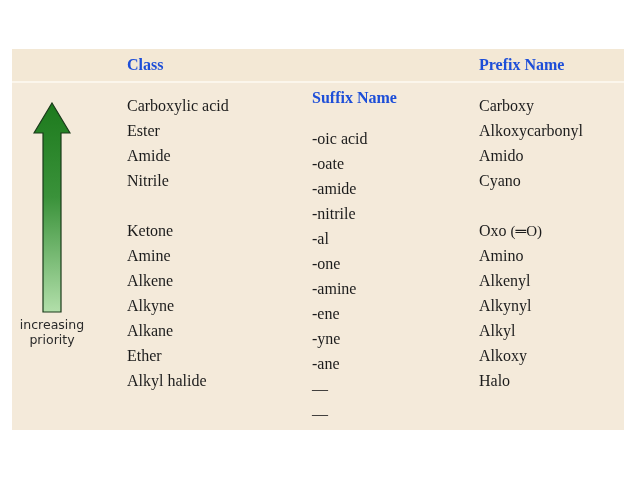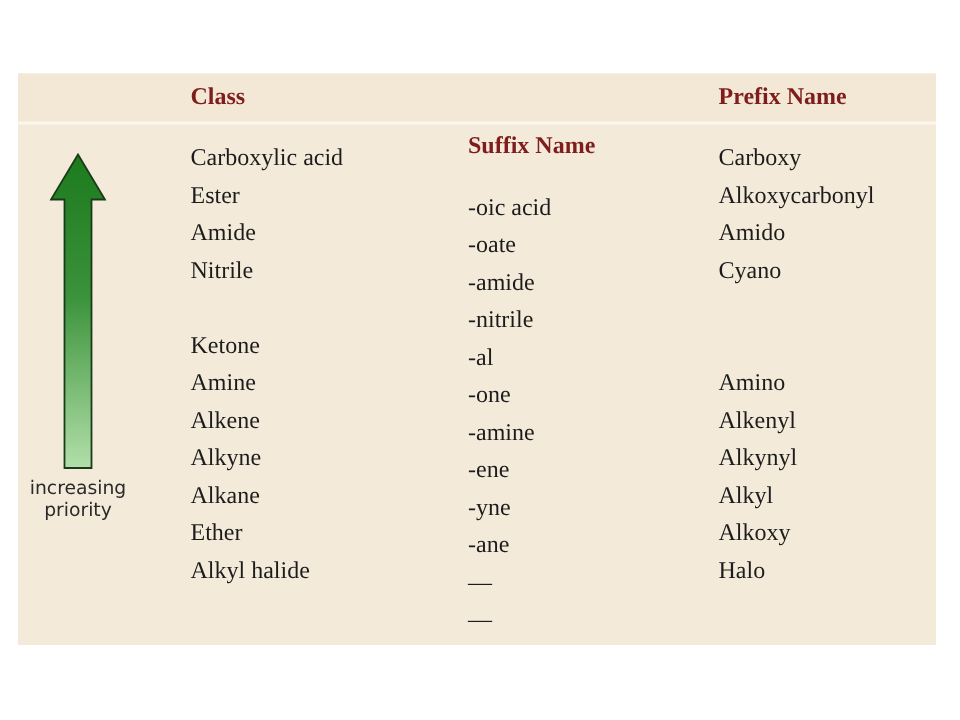--- a/index.html
+++ b/index.html
@@ -33,21 +33,21 @@
       width: 612px;
       height: 2px;
       background: #fbf6ec;
     }
     .hdr {
       position: absolute;
       top: 6px;
       font-family: "Liberation Serif", "DejaVu Serif", serif;
       font-weight: bold;
       font-size: 16px;
-      color: #7f1d1d;
+      color: #1d4ed8;
       white-space: nowrap;
       line-height: 20px;
     }
     .col-class { left: 115px; }
     .col-suffix { left: 300px; margin-top: 33px; }
     .col-prefix { left: 467px; }
 
     .rows {
       position: absolute;
       left: 0;
@@ -139,20 +139,21 @@
       <span class="cell col-class">Nitrile</span>
       <span class="cell col-suffix">-nitrile</span>
       <span class="cell col-prefix"><span>Cyano</span><span class="note"></span></span>
     </div>
     <div class="row">
       <span class="cell col-suffix">-al</span>
     </div>
     <div class="row">
       <span class="cell col-class">Ketone</span>
       <span class="cell col-suffix">-one</span>
+      <span class="cell col-prefix"><span>Oxo</span><span class="note">(═O)</span></span>
     </div>
     <div class="row">
       <span class="cell col-class">Amine</span>
       <span class="cell col-suffix">-amine</span>
       <span class="cell col-prefix"><span>Amino</span><span class="note"></span></span>
     </div>
     <div class="row">
       <span class="cell col-class">Alkene</span>
       <span class="cell col-suffix">-ene</span>
       <span class="cell col-prefix"><span>Alkenyl</span><span class="note"></span></span>

